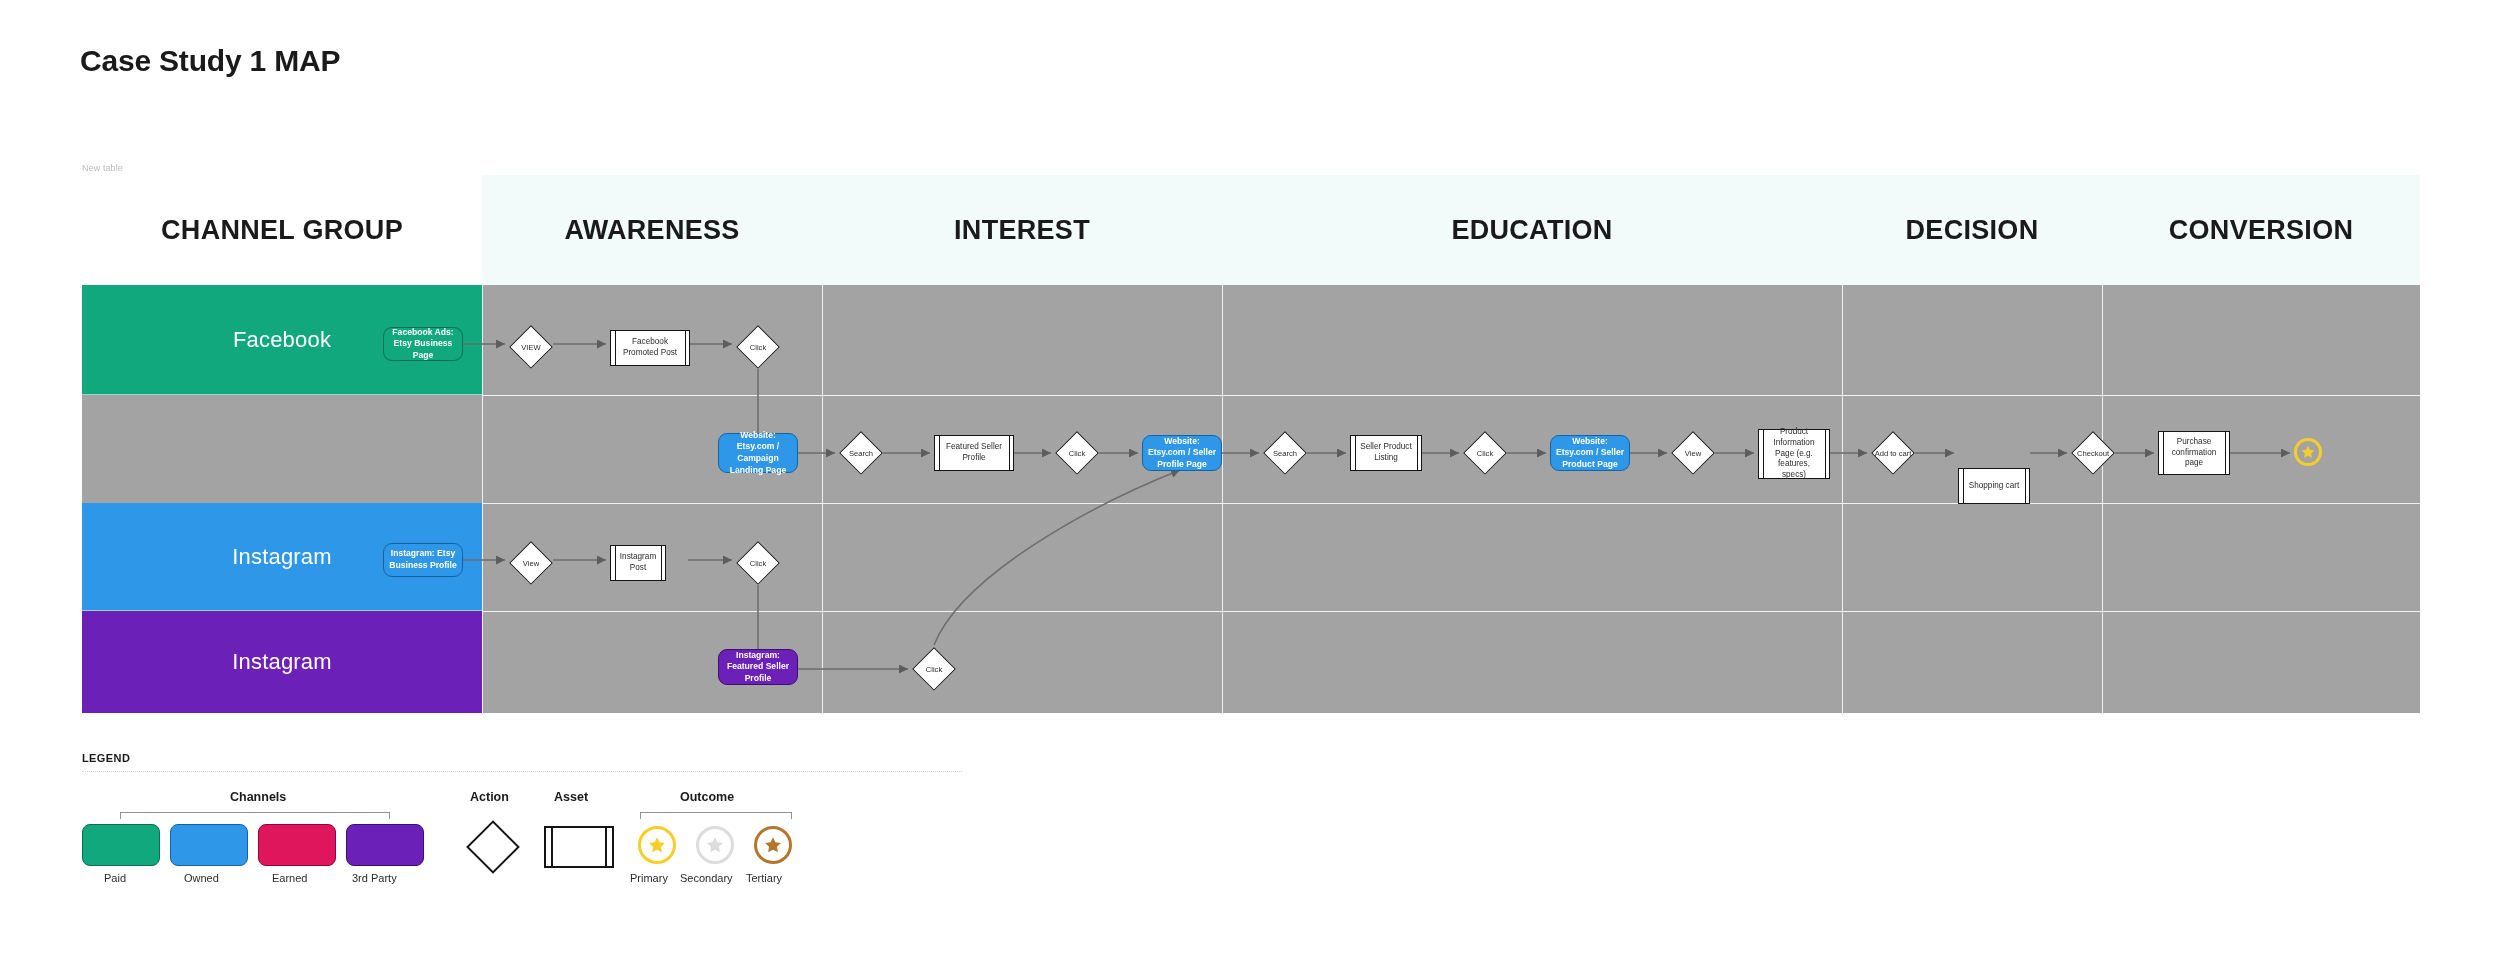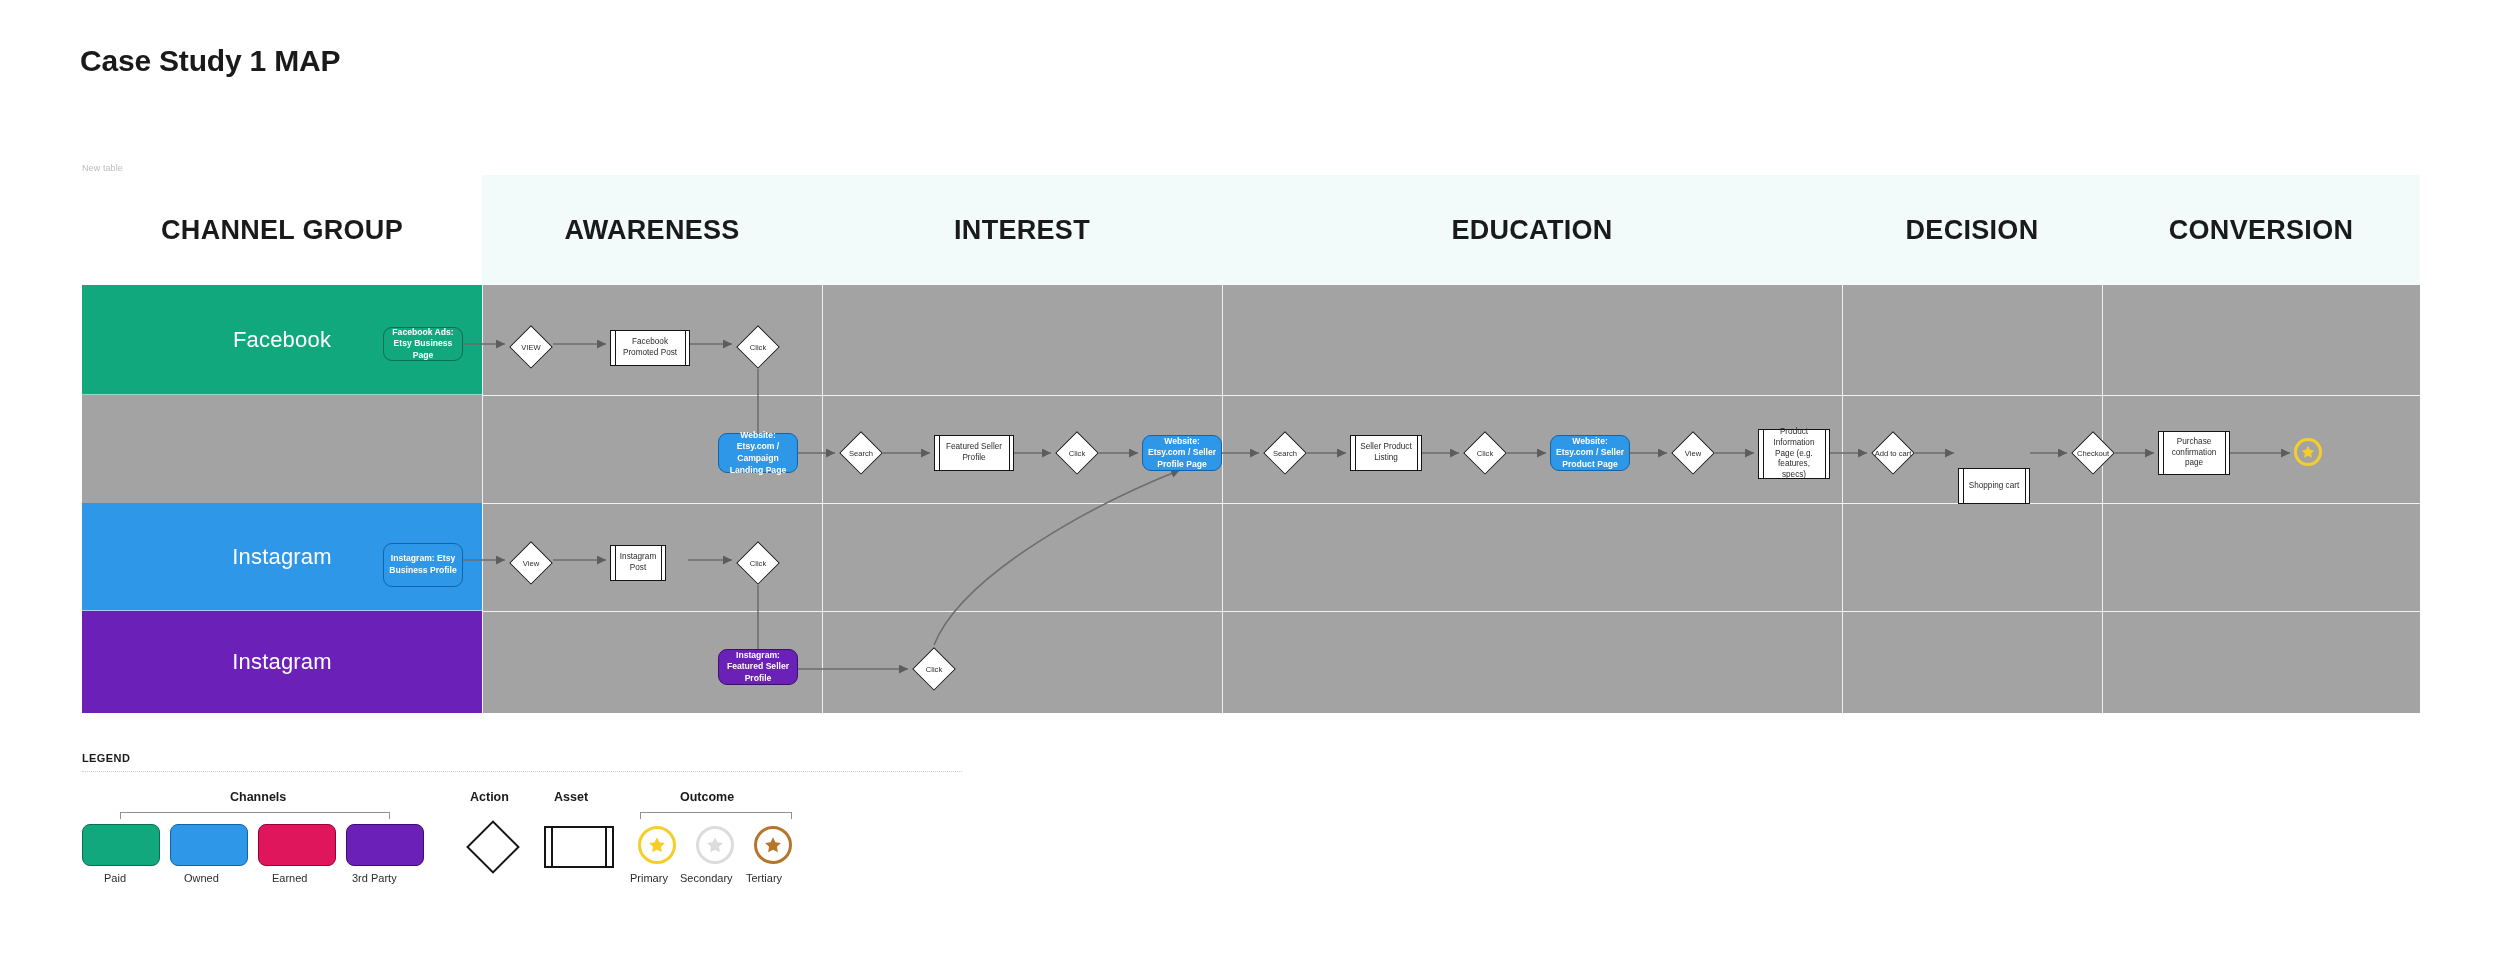--- a/index.html
+++ b/index.html
@@ -300,21 +300,21 @@
         <span class="lbl">Checkout</span>
       </div>
       <div class="node asset-node" style="left: 2076px; top: 256px; width: 72px; height: 44px;">
         <span>Purchase confirmation page</span>
       </div>
       <div class="node outcome-node primary" style="left: 2212px; top: 263px; width: 28px; height: 28px;">
         <svg width="16" height="16" viewBox="0 0 24 24">
           <path d="M12 2.6l2.9 6.1 6.6.9-4.8 4.6 1.2 6.6L12 17.7 6.1 20.8l1.2-6.6L2.5 9.6l6.6-.9z" fill="#f5ce2a"></path>
         </svg>
       </div>
-      <div class="node chan-node owned" style="left: 301px; top: 368px; width: 80px; height: 44px;">
+      <div class="node chan-node owned" style="left: 301px; top: 368px; width: 80px; height: 34px;">
         <span>Instagram: Etsy Business Profile</span>
       </div>
       <div class="node action-node" style="left: 427px; top: 366px; width: 44px; height: 44px;">
         <div class="dia"></div>
         <span class="lbl">View</span>
       </div>
       <div class="node asset-node" style="left: 528px; top: 370px; width: 56px; height: 36px;">
         <span>Instagram Post</span>
       </div>
       <div class="node action-node" style="left: 654px; top: 366px; width: 44px; height: 44px;">

